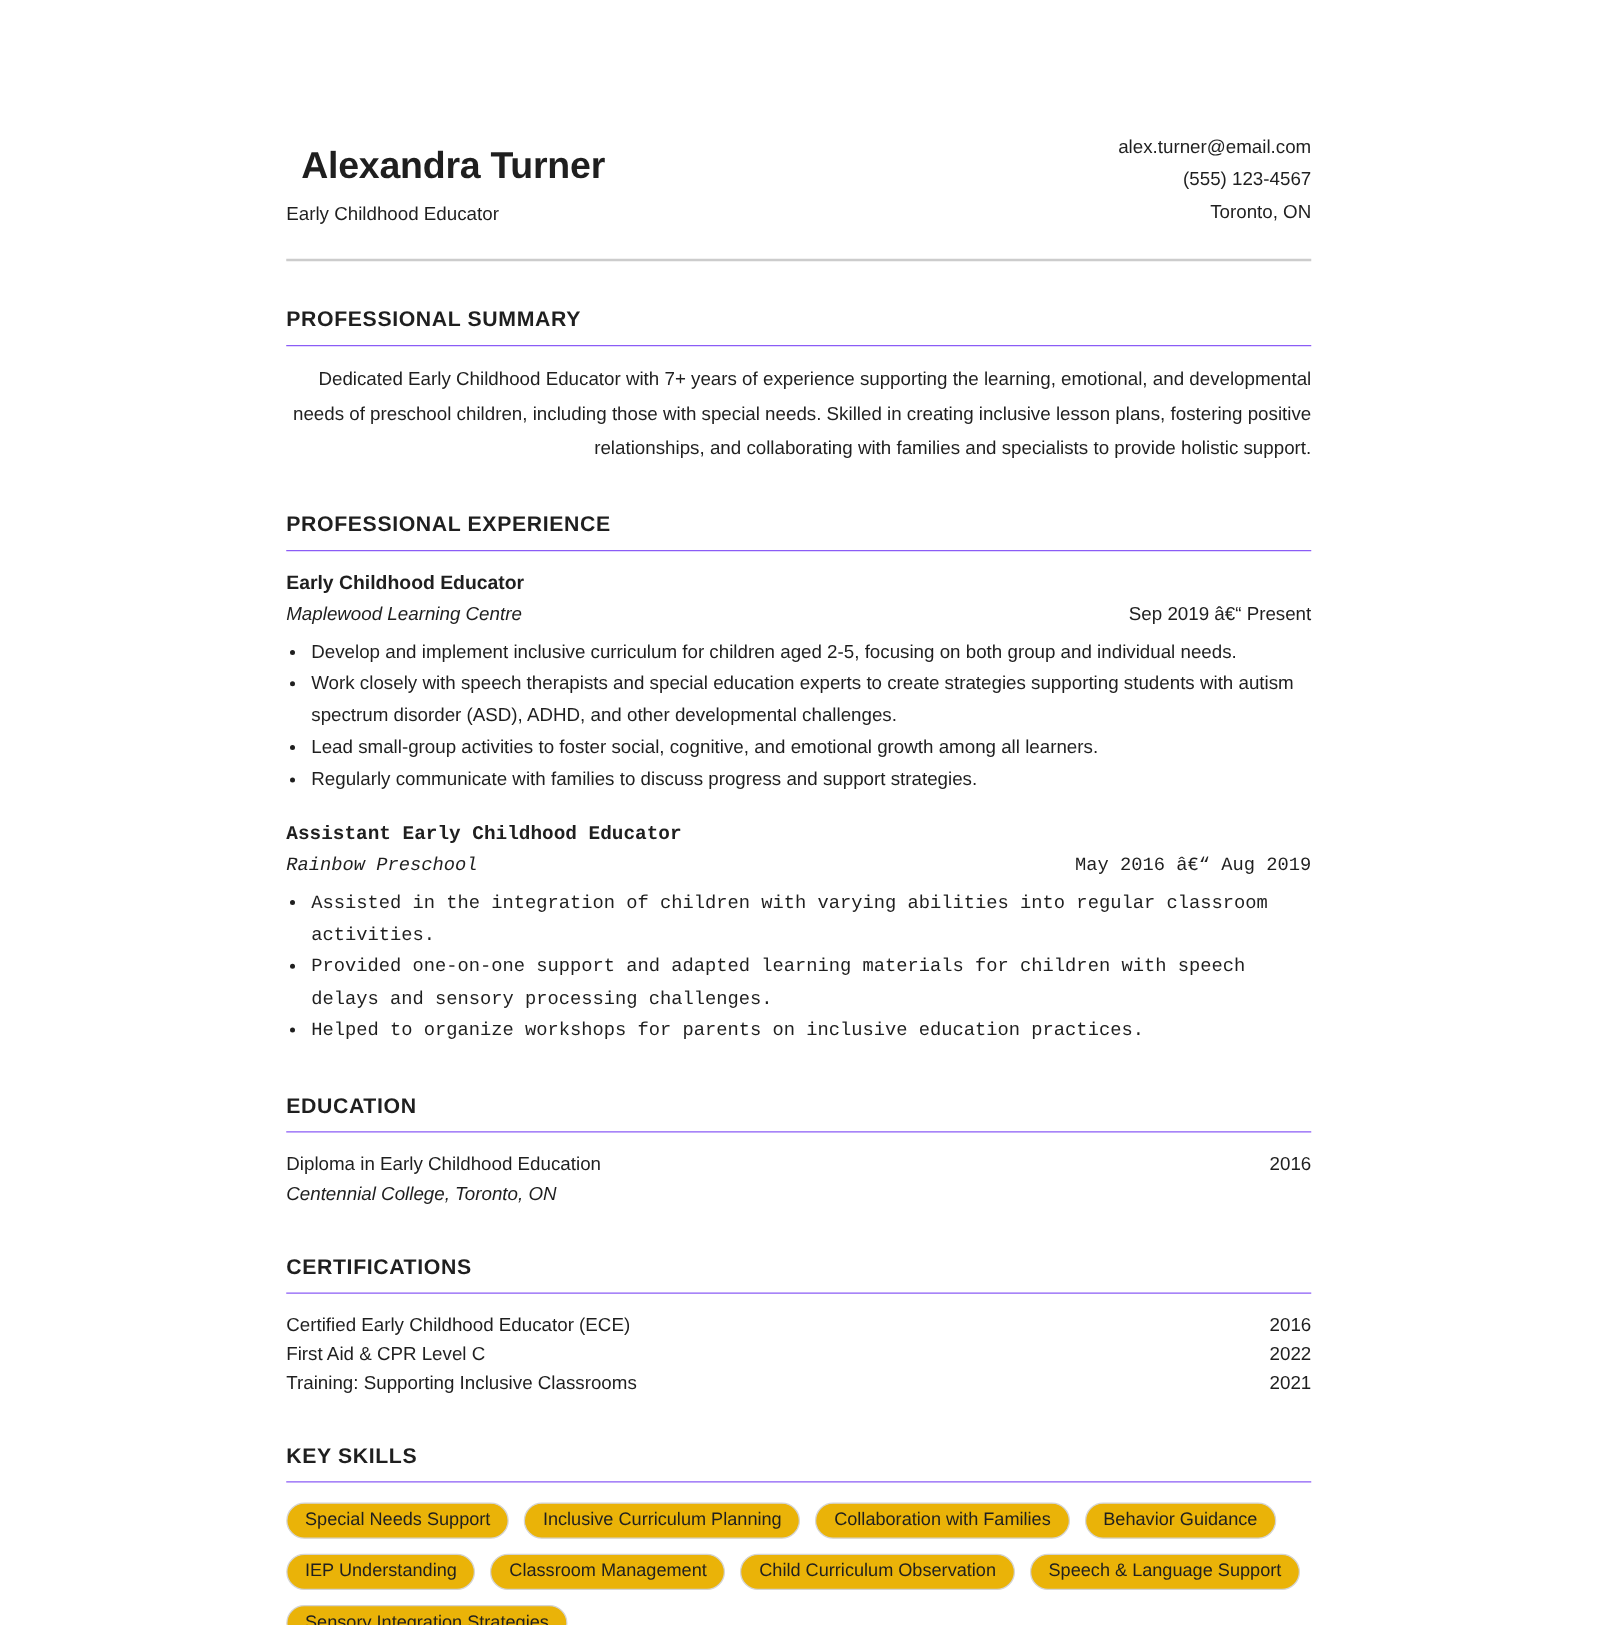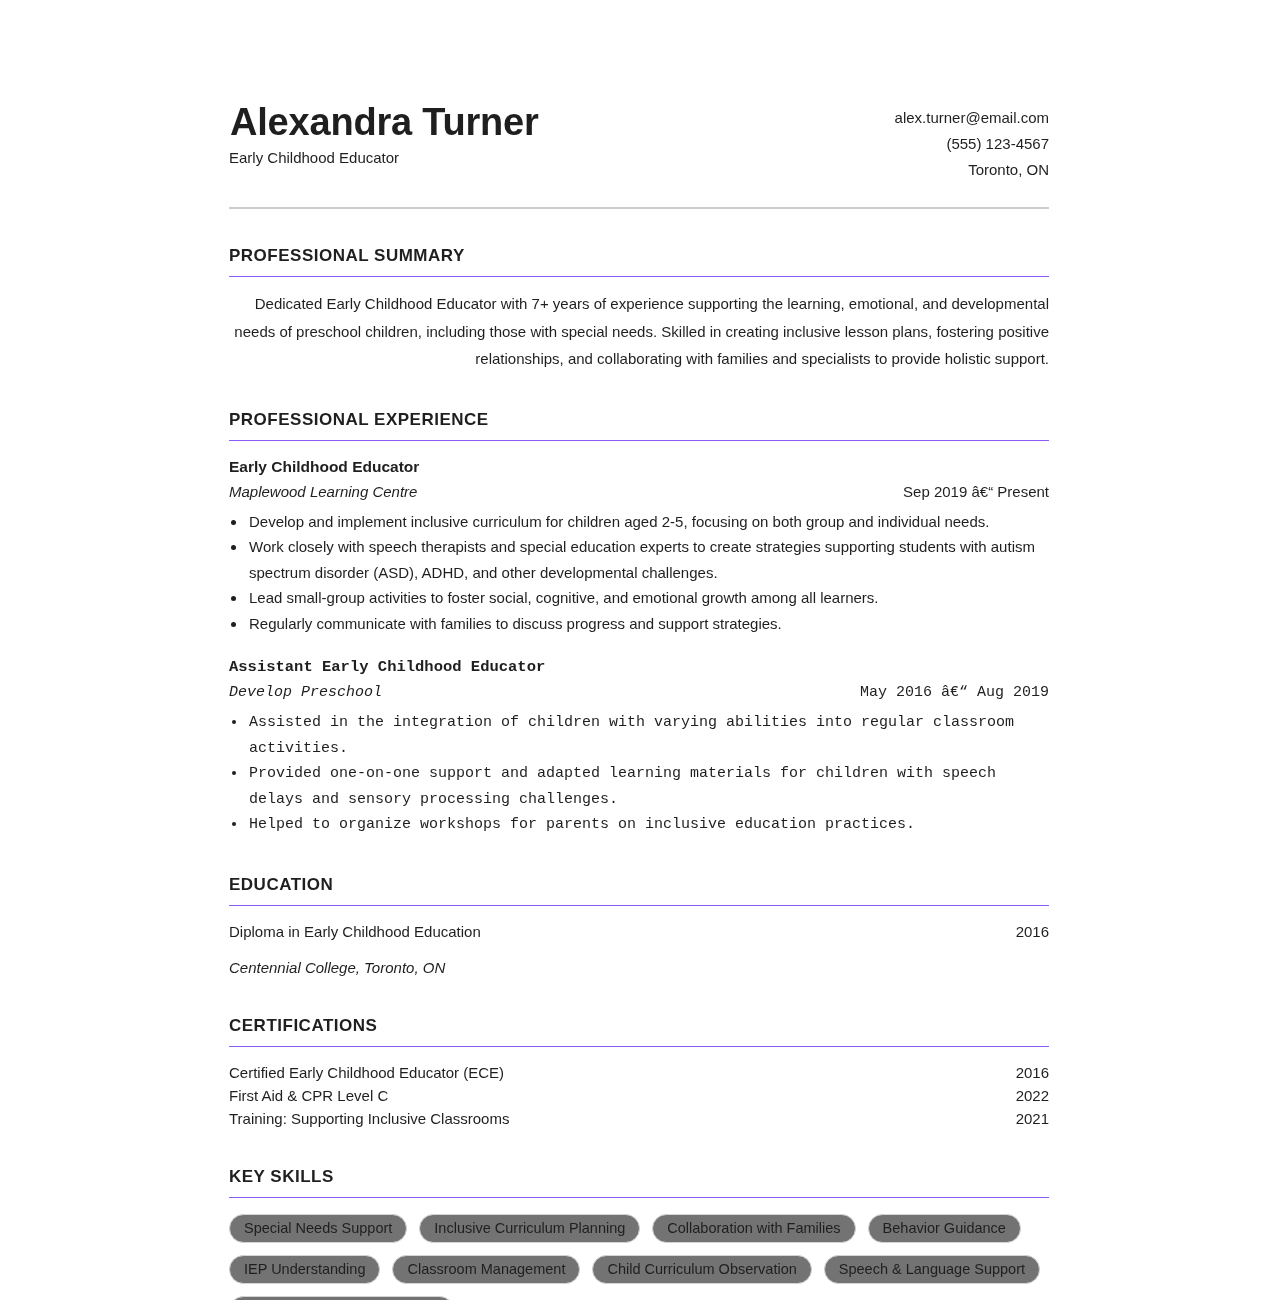--- a/index.html
+++ b/index.html
@@ -19,23 +19,23 @@
 
   
   .header {
     display: flex;
     justify-content: space-between;
     align-items: flex-start;
     padding-bottom: 24px;
     border-bottom: 2px solid #cccccc;
   }
   .name {
-    font-size: 38px;
+    font-size: 30px;
     font-weight: 700;
-    margin: 1px;
+    margin: 12px;
     line-height: 34px;
     letter-spacing: -0.2px;
     text-align: right;
   }
   .job-subtitle {
     font-size: 15px;
     margin-top: 9px;
     line-height: 20px;
   }
   .contact {
@@ -94,40 +94,40 @@
     display: flex;
     justify-content: space-between;
     font-size: 15px;
     line-height: 23px;
   }
   .edu-block { margin-top: 14px; }
   .edu-school {
     font-style: italic;
     font-size: 15px;
     line-height: 23px;
-    margin-top: 13px;
+    margin-top: 1px;
   }
   .cert-list { margin-top: 14px; }
 
   
   .skills {
     margin-top: 16px;
     display: flex;
     flex-wrap: wrap;
     row-gap: 12px;
     column-gap: 12px;
   }
   .pill {
     display: inline-block;
     border: 1px solid #d4d4d4;
     border-radius: 15px;
     padding: 4px 14px 5px 14px;
     font-size: 14.5px;
     line-height: 18px;
-    background: #737373;
+    background: #eab308;
     white-space: nowrap;
   }
 </style>
 </head>
 <body>
 
 <div class="page">
 
   <div class="header">
     <div class="header-left">
@@ -159,21 +159,21 @@
         <li>Develop and implement inclusive curriculum for children aged 2-5, focusing on both group and individual needs.</li>
         <li>Work closely with speech therapists and special education experts to create strategies supporting students with autism spectrum disorder (ASD), ADHD, and other developmental challenges.</li>
         <li>Lead small-group activities to foster social, cognitive, and emotional growth among all learners.</li>
         <li>Regularly communicate with families to discuss progress and support strategies.</li>
       </ul>
     </div>
 
     <div class="job">
       <h3 class="job-title">Assistant Early Childhood Educator</h3>
       <div class="job-meta">
-        <span class="company">Develop Preschool</span>
+        <span class="company">Rainbow Preschool</span>
         <span class="dates">May 2016 â€“ Aug 2019</span>
       </div>
       <ul class="bullets">
         <li>Assisted in the integration of children with varying abilities into regular classroom activities.</li>
         <li>Provided one-on-one support and adapted learning materials for children with speech delays and sensory processing challenges.</li>
         <li>Helped to organize workshops for parents on inclusive education practices.</li>
       </ul>
     </div>
   </div>
 

